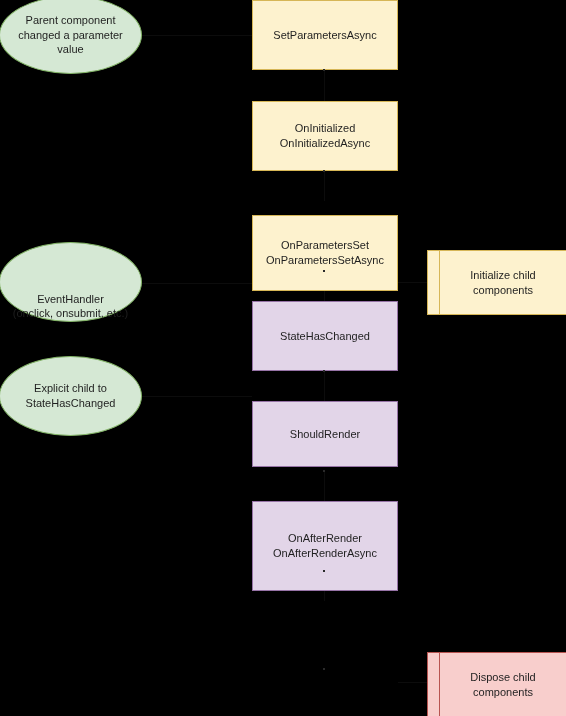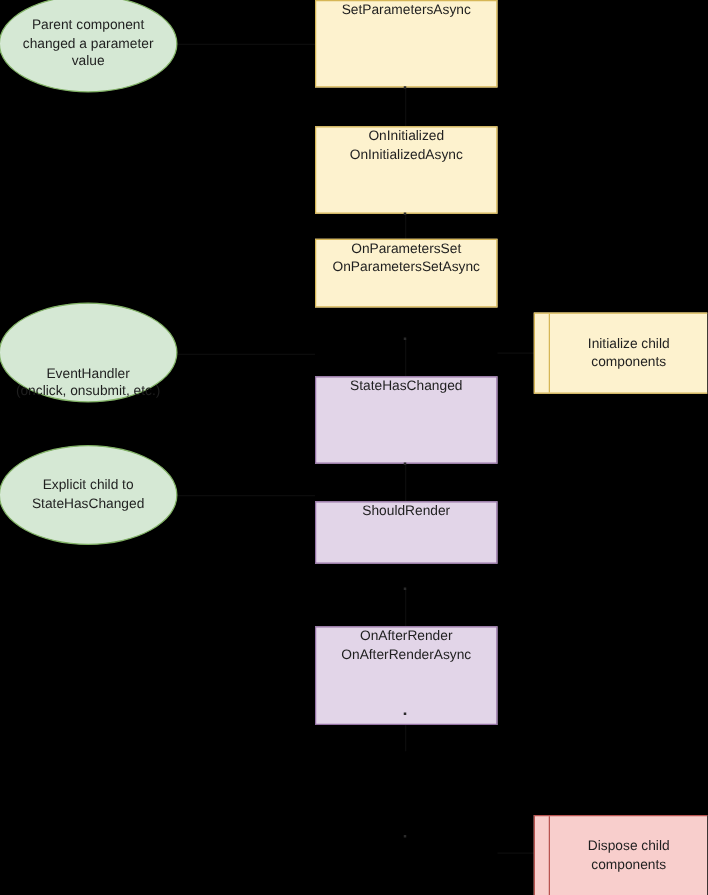--- a/index.html
+++ b/index.html
@@ -30,20 +30,21 @@
     white-space: pre-line;
     padding: 0 4px;
     pointer-events: none;
   }
 
   
   .rect-node {
     position: absolute;
     box-sizing: border-box;
     display: flex;
+    align-items: center;
     justify-content: center;
     border-style: solid;
     border-width: 1px;
   }
   .rect-node.yellow {
     background: #FDF2CE;
     border-color: #D6B656;
   }
   .rect-node.purple {
     background: #E2D5E8;
@@ -156,34 +157,34 @@
 
   <div class="rect-node yellow" style="left:252px; top:0px; width:146px; height:70px;">
     <div class="node-label">SetParametersAsync</div>
   </div>
 
   <div class="rect-node yellow" style="left:252px; top:101px; width:146px; height:70px;">
     <div class="node-label">OnInitialized
 OnInitializedAsync</div>
   </div>
 
-  <div class="rect-node yellow" style="left:252px; top:191px; width:146px; height:55px;">
+  <div class="rect-node yellow" style="left:252px; top:215px; width:146px; height:76px;">
     <div class="node-label">OnParametersSet
 OnParametersSetAsync</div>
   </div>
 
   <div class="rect-node purple" style="left:252px; top:301px; width:146px; height:70px;">
     <div class="node-label">StateHasChanged</div>
   </div>
 
-  <div class="rect-node purple" style="left:252px; top:401px; width:146px; height:50px;">
+  <div class="rect-node purple" style="left:252px; top:401px; width:146px; height:66px;">
     <div class="node-label">ShouldRender</div>
   </div>
 
-  <div class="rect-node purple" style="left:252px; top:501px; width:146px; height:79px;">
+  <div class="rect-node purple" style="left:252px; top:501px; width:146px; height:90px;">
     <div class="node-label">OnAfterRender
 OnAfterRenderAsync</div>
   </div>
 
 
   <div class="predef-node yellow" style="left:427px; top:250px; width:152px; height:65px;">
     <span class="bar left"></span>
 
     <div class="node-label">Initialize child
 components</div>

